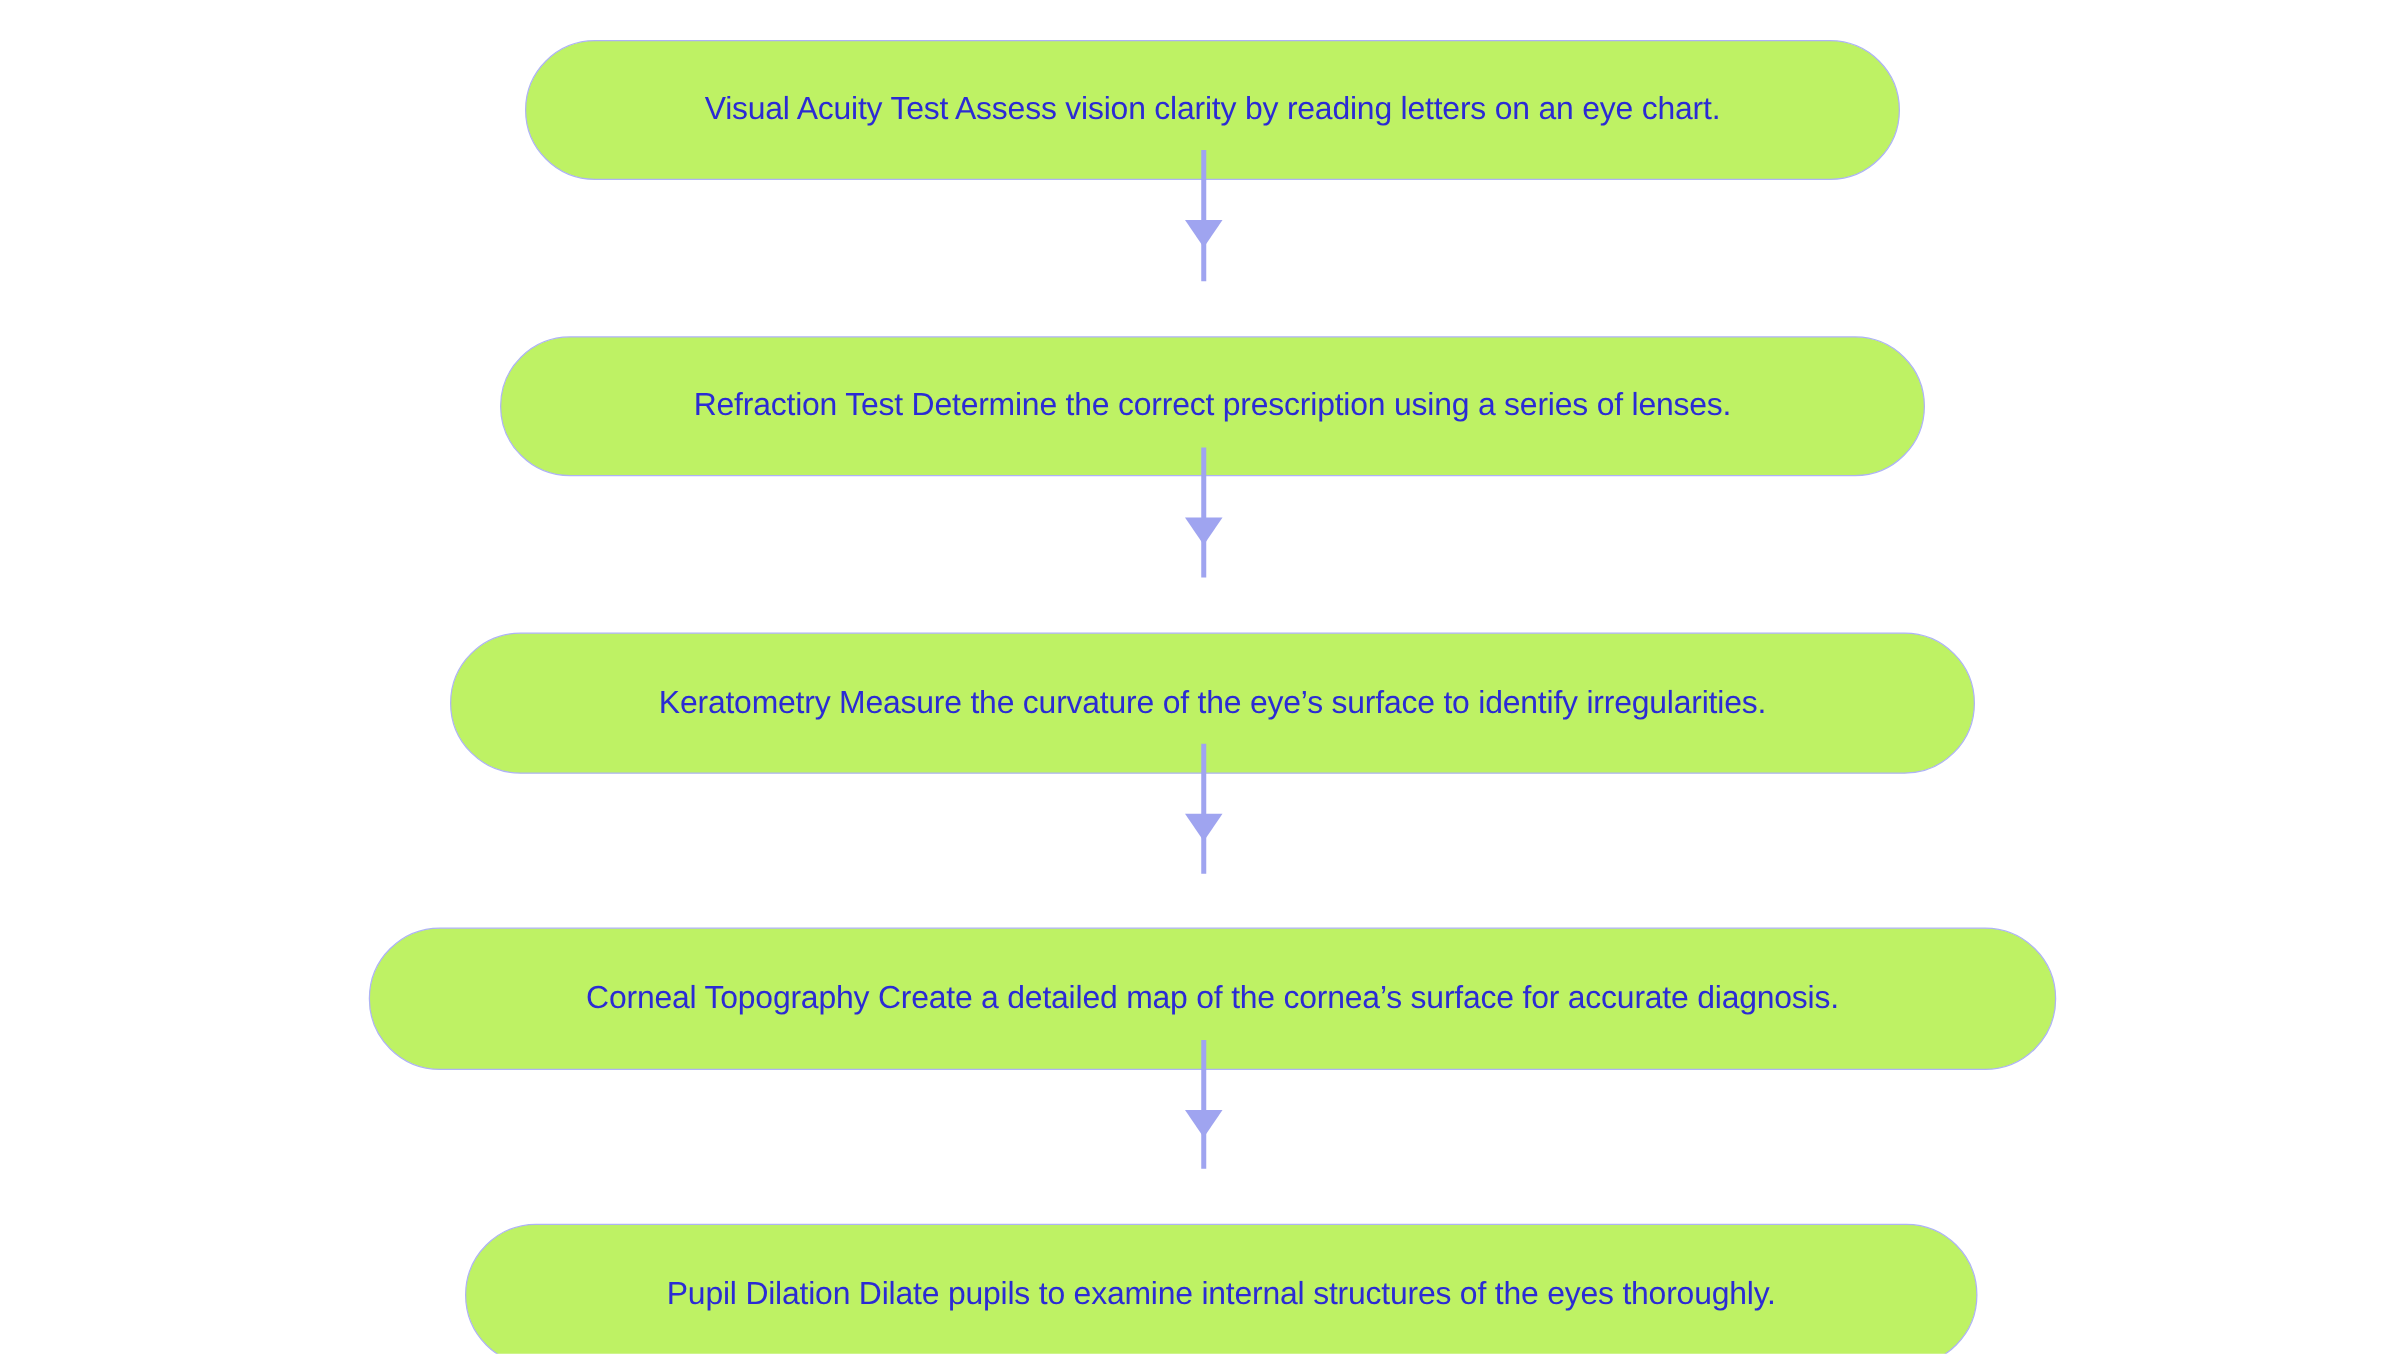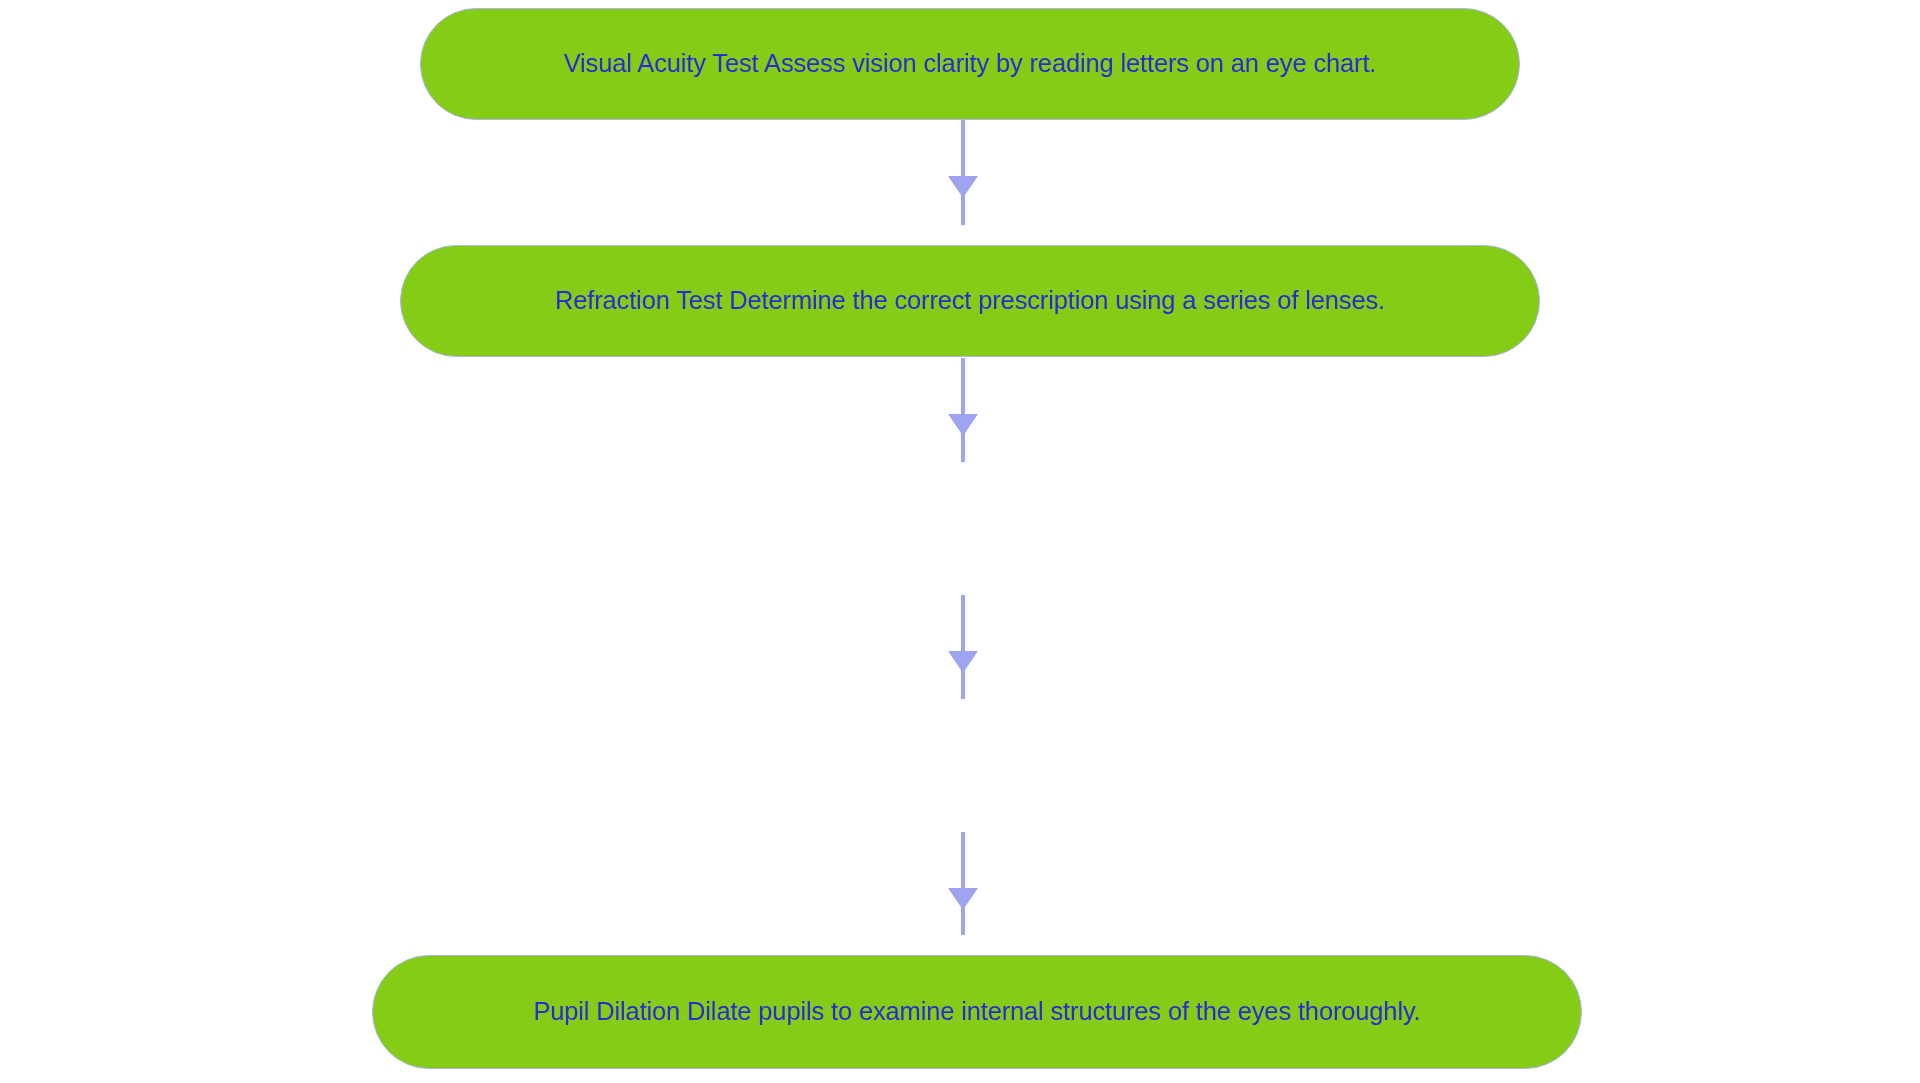--- a/index.html
+++ b/index.html
@@ -22,24 +22,25 @@
     background: #ffffff;
   }
 
   
   .node {
     position: absolute;
     box-sizing: border-box;
     display: flex;
     align-items: center;
     justify-content: center;
-    background: #84cc16;
+    background: #bef264;
     border: 1.6px solid #aeb3f5;
     border-radius: 999px;
     padding: 0 44px;
+    margin-top: 24px;
   }
   .node-label {
     color: #2b2bd4;
     font-family: "Liberation Sans", sans-serif;
     font-size: 25.5px;
     font-weight: 400;
     line-height: 1.25;
     letter-spacing: -0.15px;
     white-space: nowrap;
     text-align: center;
@@ -90,24 +91,30 @@
   <div class="connector connector-1"></div>
   <div class="arrowhead arrowhead-1"></div>
 
   <div class="node node-2">
     <span class="node-label">Refraction Test Determine the correct prescription using a series of lenses.</span>
   </div>
 
   <div class="connector connector-2"></div>
   <div class="arrowhead arrowhead-2"></div>
 
+  <div class="node node-3">
+    <span class="node-label">Keratometry Measure the curvature of the eye’s surface to identify irregularities.</span>
+  </div>
 
   <div class="connector connector-3"></div>
   <div class="arrowhead arrowhead-3"></div>
 
+  <div class="node node-4">
+    <span class="node-label">Corneal Topography Create a detailed map of the cornea’s surface for accurate diagnosis.</span>
+  </div>
 
   <div class="connector connector-4"></div>
   <div class="arrowhead arrowhead-4"></div>
 
   <div class="node node-5">
     <span class="node-label">Pupil Dilation Dilate pupils to examine internal structures of the eyes thoroughly.</span>
   </div>
 
 </div>
 

